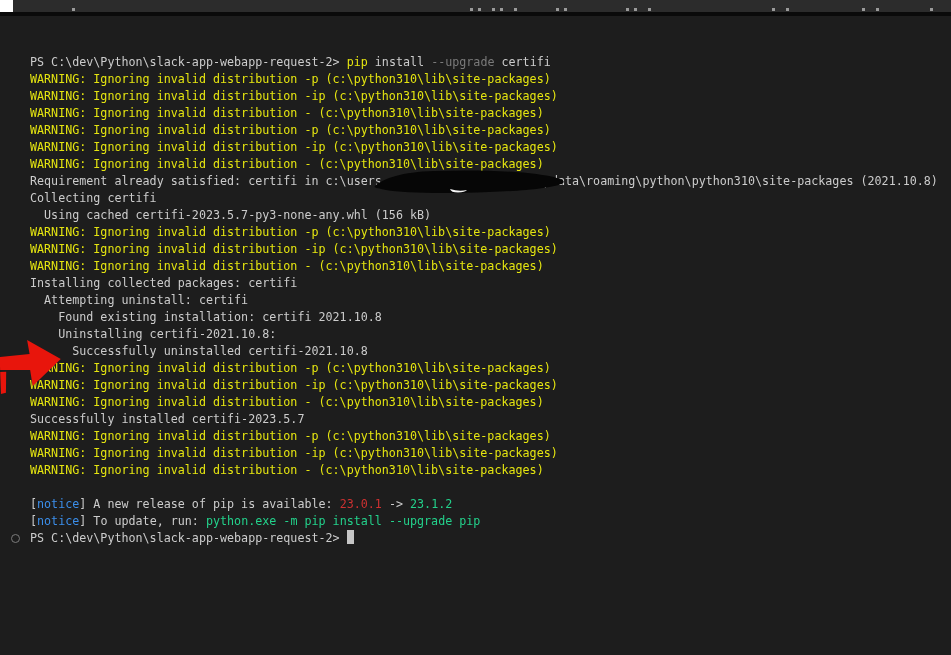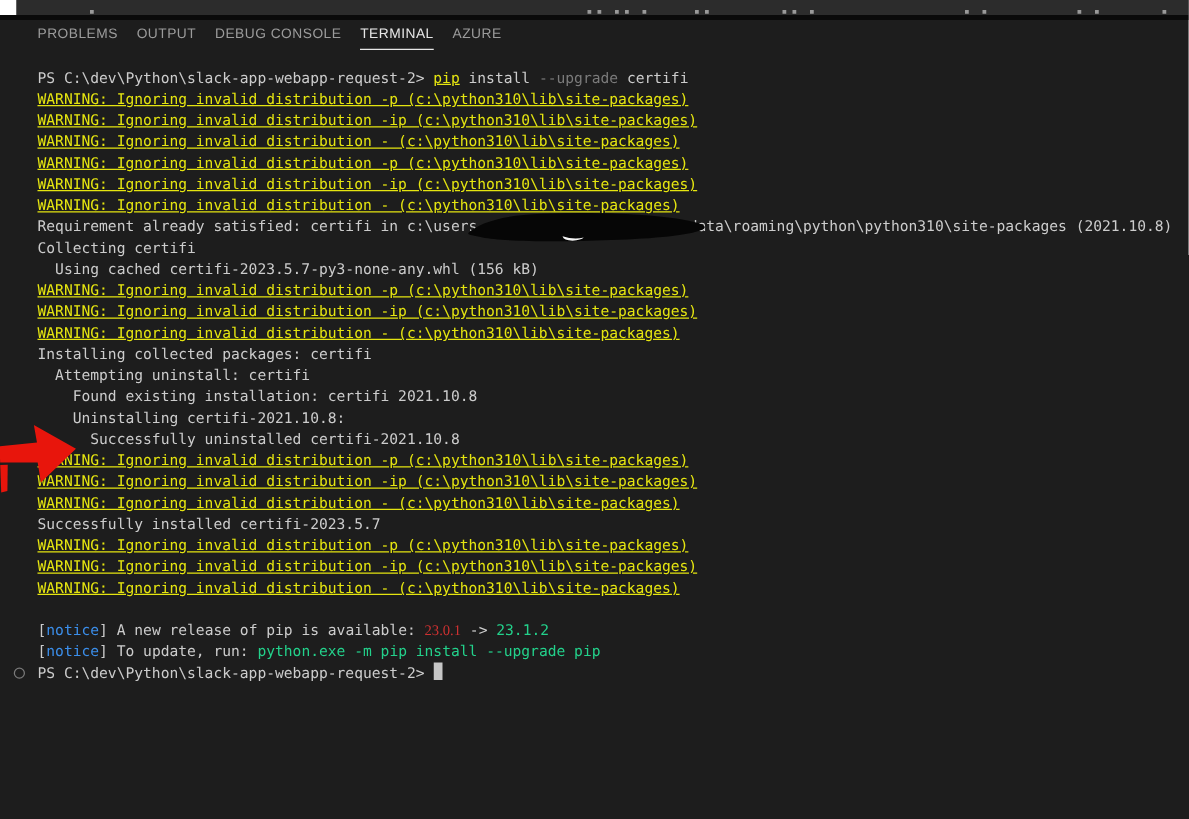--- a/index.html
+++ b/index.html
@@ -21,24 +21,24 @@
   .tab{font-size:11px;letter-spacing:.4px;color:#9b9b9b;line-height:18px;
        padding-bottom:3px;cursor:pointer;white-space:nowrap;}
   .tab.active{color:#e7e7e7;border-bottom:1px solid #e7e7e7;}
 
   
   .term{position:absolute;left:30px;top:54px;width:921px;
         font-family:"DejaVu Sans Mono","Liberation Mono",monospace;
         font-size:11.7px;line-height:17px;white-space:pre;}
   .t-line{height:17px;position:relative;}
   .c-white{color:#cccccc;text-align:center;}
-  .c-yellow{color:#e5e510;text-decoration:underline;}
+  .c-yellow{color:#e5e510;}
   .c-dim{color:#7a7a7a;}
   .c-blue{color:#3b8eea;}
-  .c-red{color:#cd3131;font-family:Liberation Serif, serif;}
+  .c-red{color:#cd3131;}
   .c-green{color:#23d18b;}
   .cursor{display:inline-block;width:7px;height:14px;background:#c6c6c6;vertical-align:-2px;}
   .cmd-decoration{position:absolute;left:-19px;top:4px;width:7px;height:7px;
                   border:1.5px solid #7a7a7a;border-radius:50%;}
 
   
   .redaction{display:inline-block;width:155px;height:1px;position:relative;vertical-align:baseline;}
   .redaction svg{position:absolute;left:-8px;top:-16px;}
 
   
@@ -48,27 +48,20 @@
 <body>
 
 <div id="screen">
 
   <div class="topbar">
     <span class="topbar-frags"></span>
   </div>
   <div class="topbar-border"></div>
   <div class="white-corner"></div>
 
-  <div class="tabbar">
-      <div class="tab">PROBLEMS</div>
-      <div class="tab">OUTPUT</div>
-      <div class="tab">DEBUG CONSOLE</div>
-      <div class="tab active">TERMINAL</div>
-      <div class="tab">AZURE</div>
-    </div>
 
   <div class="term"><div class="t-line"><span class="c-white">PS C:\dev\Python\slack-app-webapp-request-2&gt; </span><span class="c-yellow">pip</span><span class="c-white"> install </span><span class="c-dim">--upgrade</span><span class="c-white"> certifi</span></div><div class="t-line"><span class="c-yellow">WARNING: Ignoring invalid distribution -p (c:\python310\lib\site-packages)</span></div><div class="t-line"><span class="c-yellow">WARNING: Ignoring invalid distribution -ip (c:\python310\lib\site-packages)</span></div><div class="t-line"><span class="c-yellow">WARNING: Ignoring invalid distribution - (c:\python310\lib\site-packages)</span></div><div class="t-line"><span class="c-yellow">WARNING: Ignoring invalid distribution -p (c:\python310\lib\site-packages)</span></div><div class="t-line"><span class="c-yellow">WARNING: Ignoring invalid distribution -ip (c:\python310\lib\site-packages)</span></div><div class="t-line"><span class="c-yellow">WARNING: Ignoring invalid distribution - (c:\python310\lib\site-packages)</span></div><div class="t-line"><span class="c-white">Requirement already satisfied: certifi in c:\users</span><span class="redaction"><svg width="193" height="27" viewBox="0 0 193 27">
             <path fill="#060606" d="M1,18 C10,10 28,4 60,3 C110,1 162,4 183,10 C190,12 192,14 187,16 C178,20 150,23 115,24 C70,26 28,25 12,22 C4,20 -1,20 1,18 Z"></path>
             <path fill="#f5f5f5" d="M76,21 q9,3 17,1 q-2,2 -9,2.5 q-7,0 -8,-3.5 Z"></path>
           </svg></span><span class="c-white">ppdata\roaming\python\python310\site-packages (2021.10.8)</span></div><div class="t-line"><span class="c-white">Collecting certifi</span></div><div class="t-line"><span class="c-white">  Using cached certifi-2023.5.7-py3-none-any.whl (156 kB)</span></div><div class="t-line"><span class="c-yellow">WARNING: Ignoring invalid distribution -p (c:\python310\lib\site-packages)</span></div><div class="t-line"><span class="c-yellow">WARNING: Ignoring invalid distribution -ip (c:\python310\lib\site-packages)</span></div><div class="t-line"><span class="c-yellow">WARNING: Ignoring invalid distribution - (c:\python310\lib\site-packages)</span></div><div class="t-line"><span class="c-white">Installing collected packages: certifi</span></div><div class="t-line"><span class="c-white">  Attempting uninstall: certifi</span></div><div class="t-line"><span class="c-white">    Found existing installation: certifi 2021.10.8</span></div><div class="t-line"><span class="c-white">    Uninstalling certifi-2021.10.8:</span></div><div class="t-line"><span class="c-white">      Successfully uninstalled certifi-2021.10.8</span></div><div class="t-line"><span class="c-yellow">WARNING: Ignoring invalid distribution -p (c:\python310\lib\site-packages)</span></div><div class="t-line"><span class="c-yellow">WARNING: Ignoring invalid distribution -ip (c:\python310\lib\site-packages)</span></div><div class="t-line"><span class="c-yellow">WARNING: Ignoring invalid distribution - (c:\python310\lib\site-packages)</span></div><div class="t-line"><span class="c-white">Successfully installed certifi-2023.5.7</span></div><div class="t-line"><span class="c-yellow">WARNING: Ignoring invalid distribution -p (c:\python310\lib\site-packages)</span></div><div class="t-line"><span class="c-yellow">WARNING: Ignoring invalid distribution -ip (c:\python310\lib\site-packages)</span></div><div class="t-line"><span class="c-yellow">WARNING: Ignoring invalid distribution - (c:\python310\lib\site-packages)</span></div><div class="t-line"></div><div class="t-line"><span class="c-white">[</span><span class="c-blue">notice</span><span class="c-white">] A new release of pip is available: </span><span class="c-red">23.0.1</span><span class="c-white"> -&gt; </span><span class="c-green">23.1.2</span></div><div class="t-line"><span class="c-white">[</span><span class="c-blue">notice</span><span class="c-white">] To update, run: </span><span class="c-green">python.exe -m pip install --upgrade pip</span></div><div class="t-line"><span class="cmd-decoration"></span><span class="c-white">PS C:\dev\Python\slack-app-webapp-request-2&gt; </span><span class="cursor"></span></div></div>
 
   <svg class="arrow-annot" width="66" height="58" viewBox="0 0 66 58">
     <g transform="rotate(-2 30 28)" fill="#e8150c">
       <polygon points="0,18 30,16 28,2 61,22 32,48 30,32 0,31"></polygon>
       <polygon points="0,33 6,33 5,54 0,55"></polygon>

